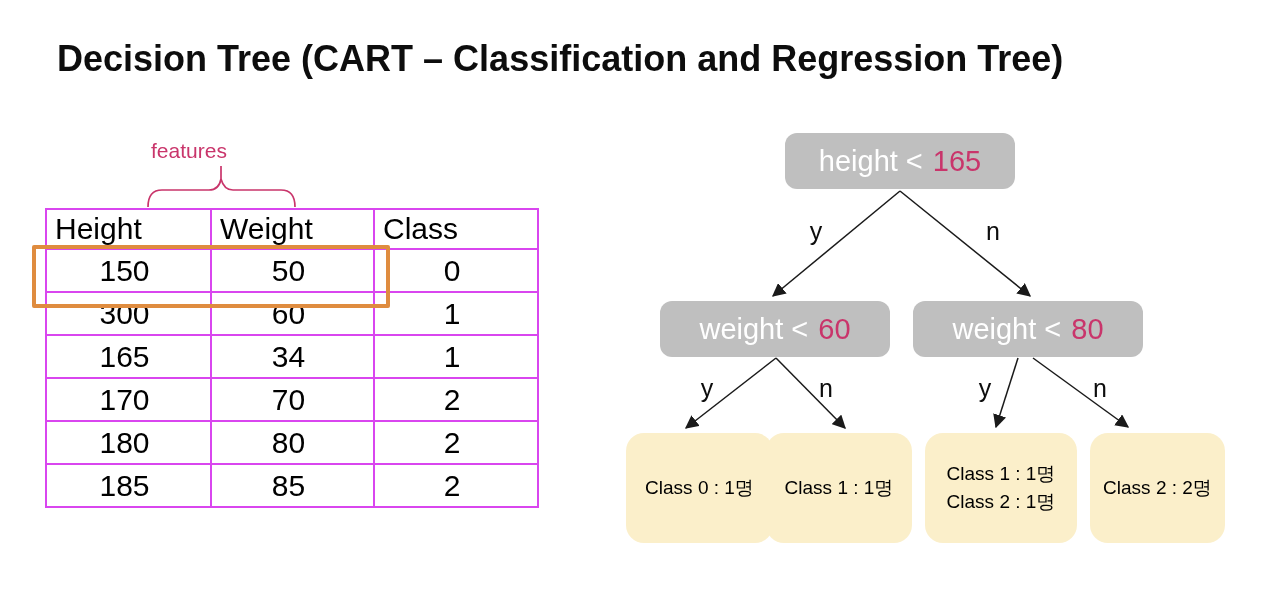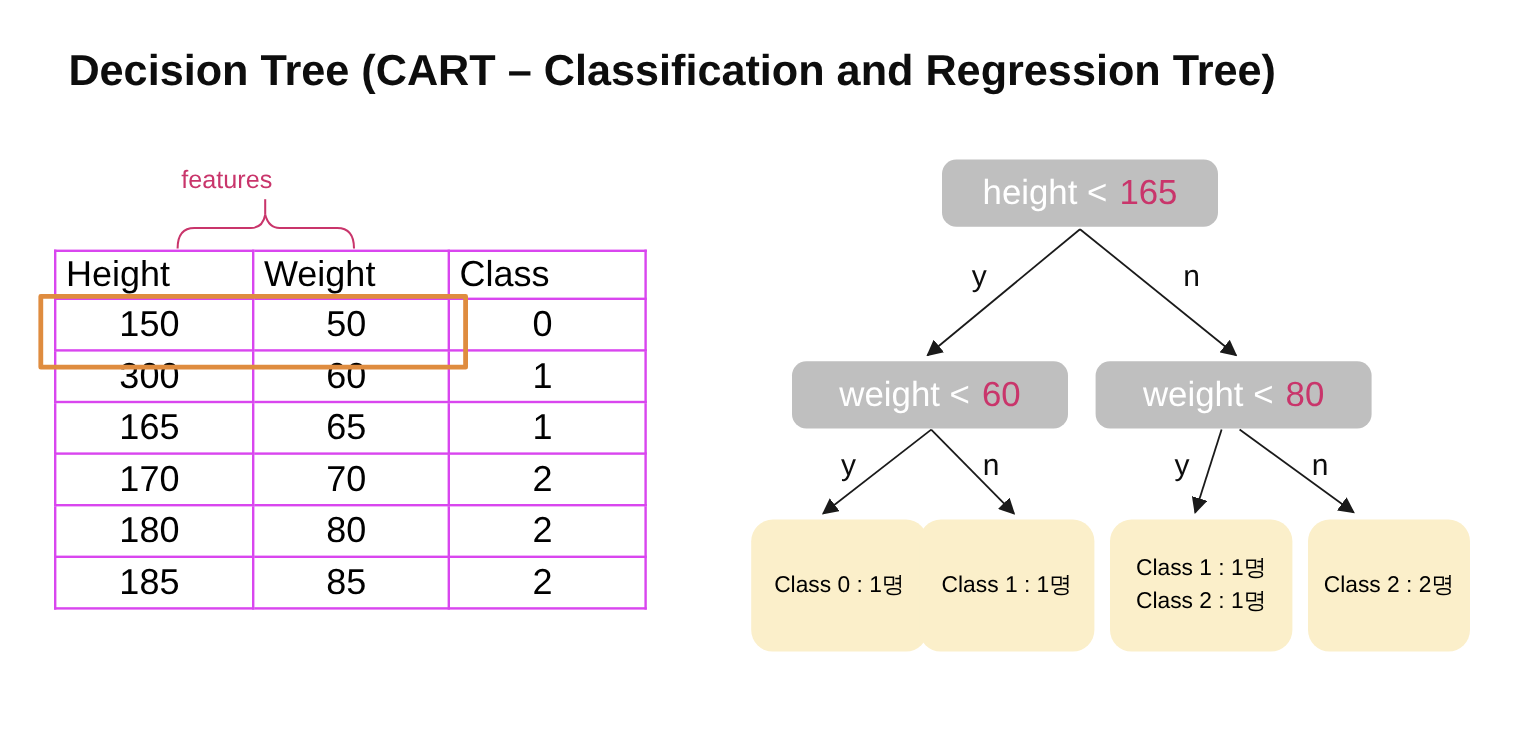--- a/index.html
+++ b/index.html
@@ -95,21 +95,21 @@
         <td>50</td>
         <td>0</td>
       </tr>
       <tr>
         <td>300</td>
         <td>60</td>
         <td>1</td>
       </tr>
       <tr>
         <td>165</td>
-        <td>65</td>
+        <td>34</td>
         <td>1</td>
       </tr>
       <tr>
         <td>170</td>
         <td>70</td>
         <td>2</td>
       </tr>
       <tr>
         <td>180</td>
         <td>80</td>

